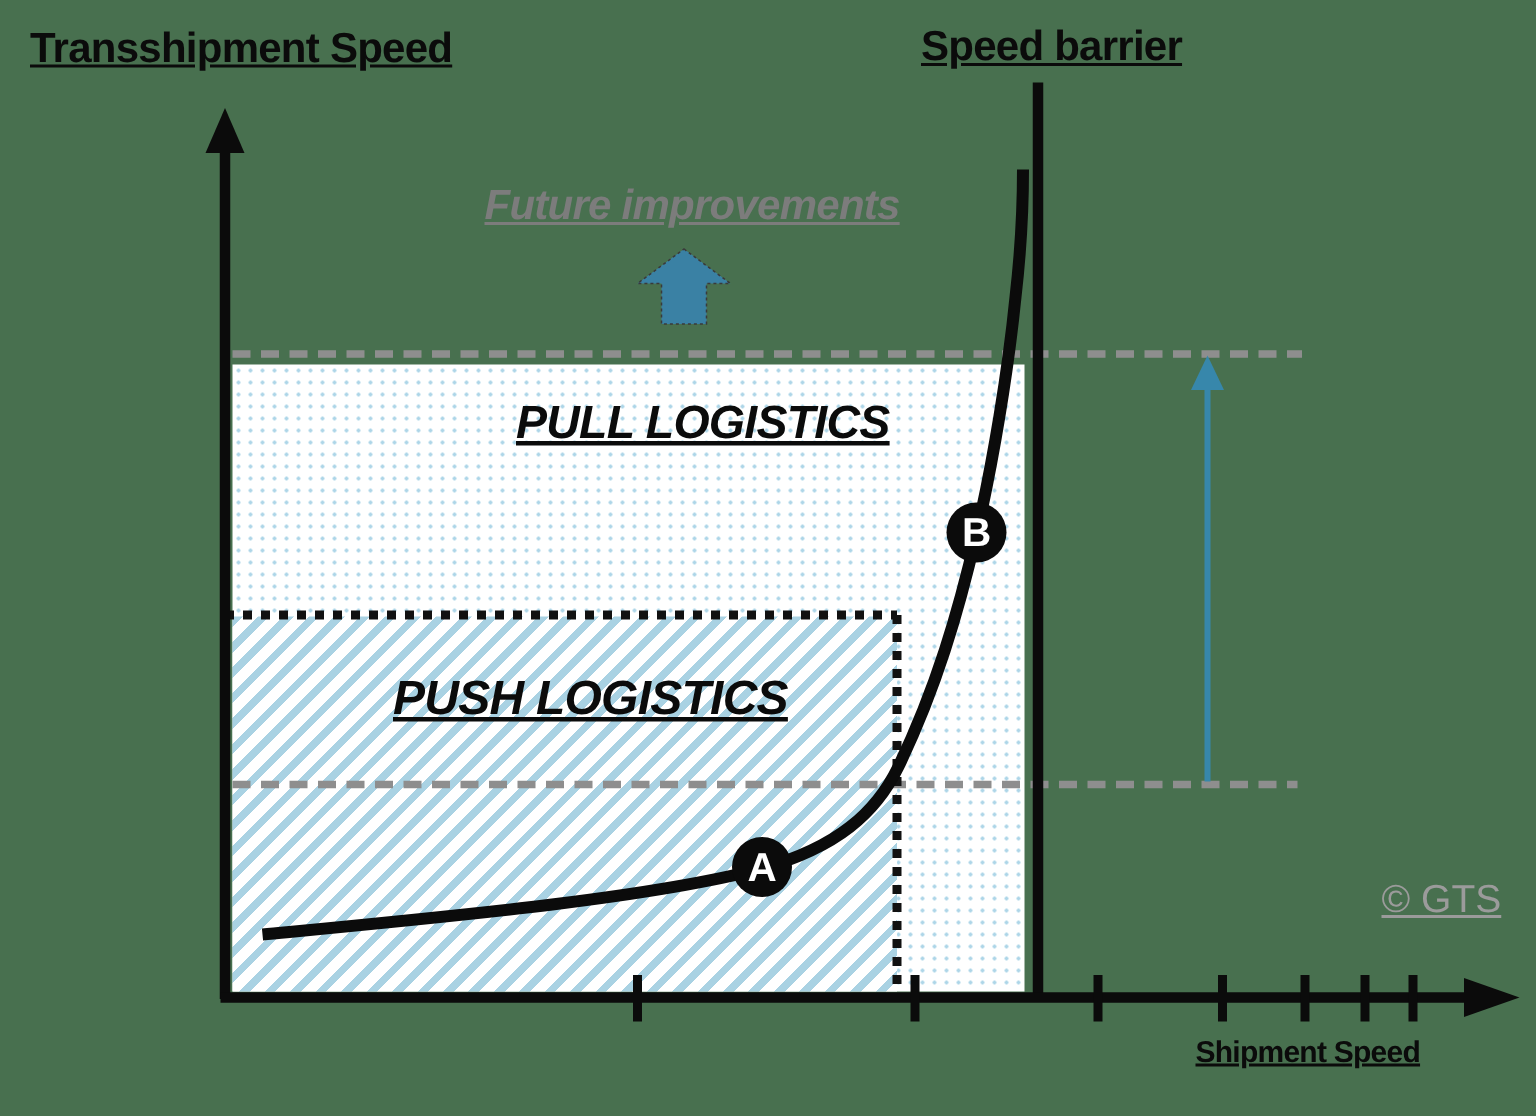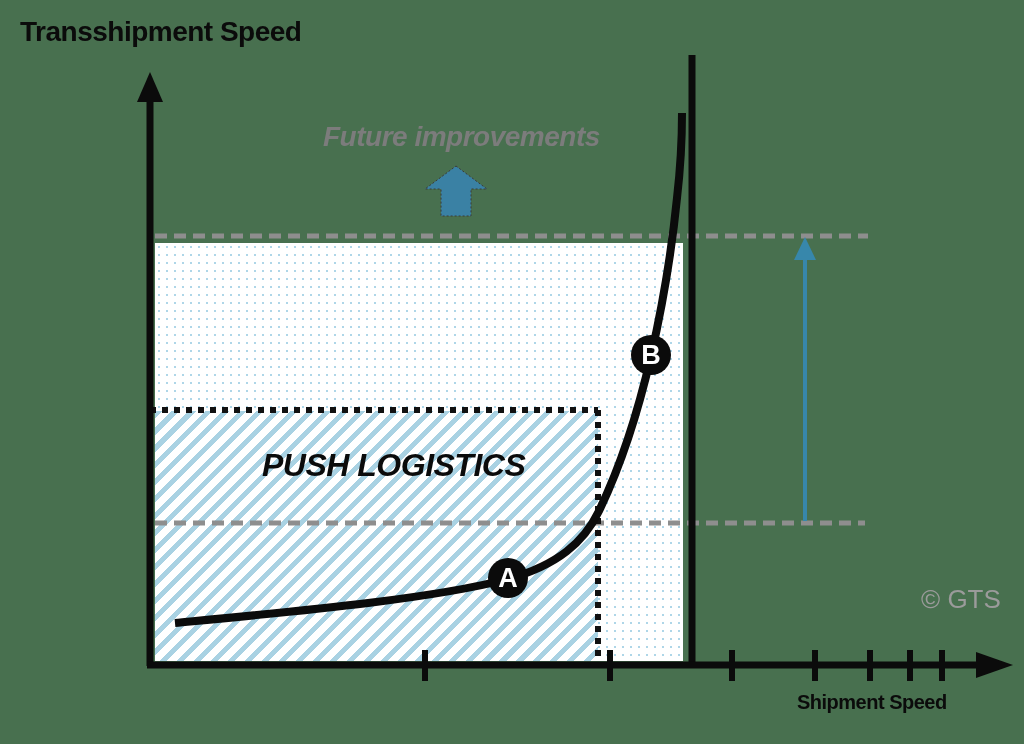--- a/index.html
+++ b/index.html
@@ -31,21 +31,21 @@
   .arrowhead{fill:var(--c-ink);}
   .barrier{stroke:var(--c-ink); stroke-width:7px;}
   .dashline{stroke:var(--c-dash_gray); stroke-width:5px; stroke-dasharray:12 7;}
   .dotline{stroke:#111; stroke-width:6px; stroke-dasharray:6 6;}
   .curve{stroke:var(--c-ink); stroke-width:8px; fill:none;}
   .teal-line{stroke:var(--c-teal_arrow); stroke-width:4px;}
   .teal-head{fill:var(--c-teal_arrow);}
   .block-arrow{fill:var(--c-block_arrow); stroke:#3a3a3a; stroke-width:1px; stroke-dasharray:2 2;}
   .lbl{
     position:absolute; z-index:3; white-space:nowrap;
-    font-weight:bold; color:var(--c-ink); letter-spacing:-0.5px;
+    font-weight:bold; color:var(--c-ink); letter-spacing:-0.5px;text-decoration:underline;
   }
   .lbl-transshipment{left:20px; top:16px; font-size:28px;}
   .lbl-speed-barrier{left:614px; top:15px; font-size:28px;}
   .lbl-shipment{left:797px; top:691px; font-size:20px;}
   .lbl-future{left:323px; top:121px; font-size:28px; font-style:italic; color:var(--c-future_gray);}
   .lbl-pull{left:344px; top:264px; font-size:31px; font-style:italic;}
   .lbl-threshold{left:159px; top:365px; font-size:26px; font-style:italic;}
   .lbl-push{left:262px; top:447px; font-size:32px; font-style:italic;}
   .lbl-watermark{left:921px; top:584px; font-size:26px; font-weight:normal; color:var(--c-watermark_gray); letter-spacing:0;}
   .containerization-box{
@@ -96,21 +96,23 @@
     <line class="tick" x1="425" y1="650" x2="425" y2="681"></line>
     <line class="tick" x1="610" y1="650" x2="610" y2="681"></line>
     <line class="tick" x1="732" y1="650" x2="732" y2="681"></line>
     <line class="tick" x1="815" y1="650" x2="815" y2="681"></line>
     <line class="tick" x1="870" y1="650" x2="870" y2="681"></line>
     <line class="tick" x1="910" y1="650" x2="910" y2="681"></line>
     <line class="tick" x1="942" y1="650" x2="942" y2="681"></line>
   </svg>
 
   <div class="lbl lbl-transshipment">Transshipment Speed</div>
+  <div class="lbl lbl-speed-barrier">Speed barrier</div>
   <div class="lbl lbl-shipment">Shipment Speed</div>
   <div class="lbl lbl-future">Future improvements</div>
+  <div class="lbl lbl-pull">PULL LOGISTICS</div>
   <div class="lbl lbl-push">PUSH LOGISTICS</div>
   <div class="lbl lbl-watermark">© GTS</div>
 
   <div class="point-badge badge-a">A</div>
   <div class="point-badge badge-b">B</div>
 
 </div>
 
 </body></html>

